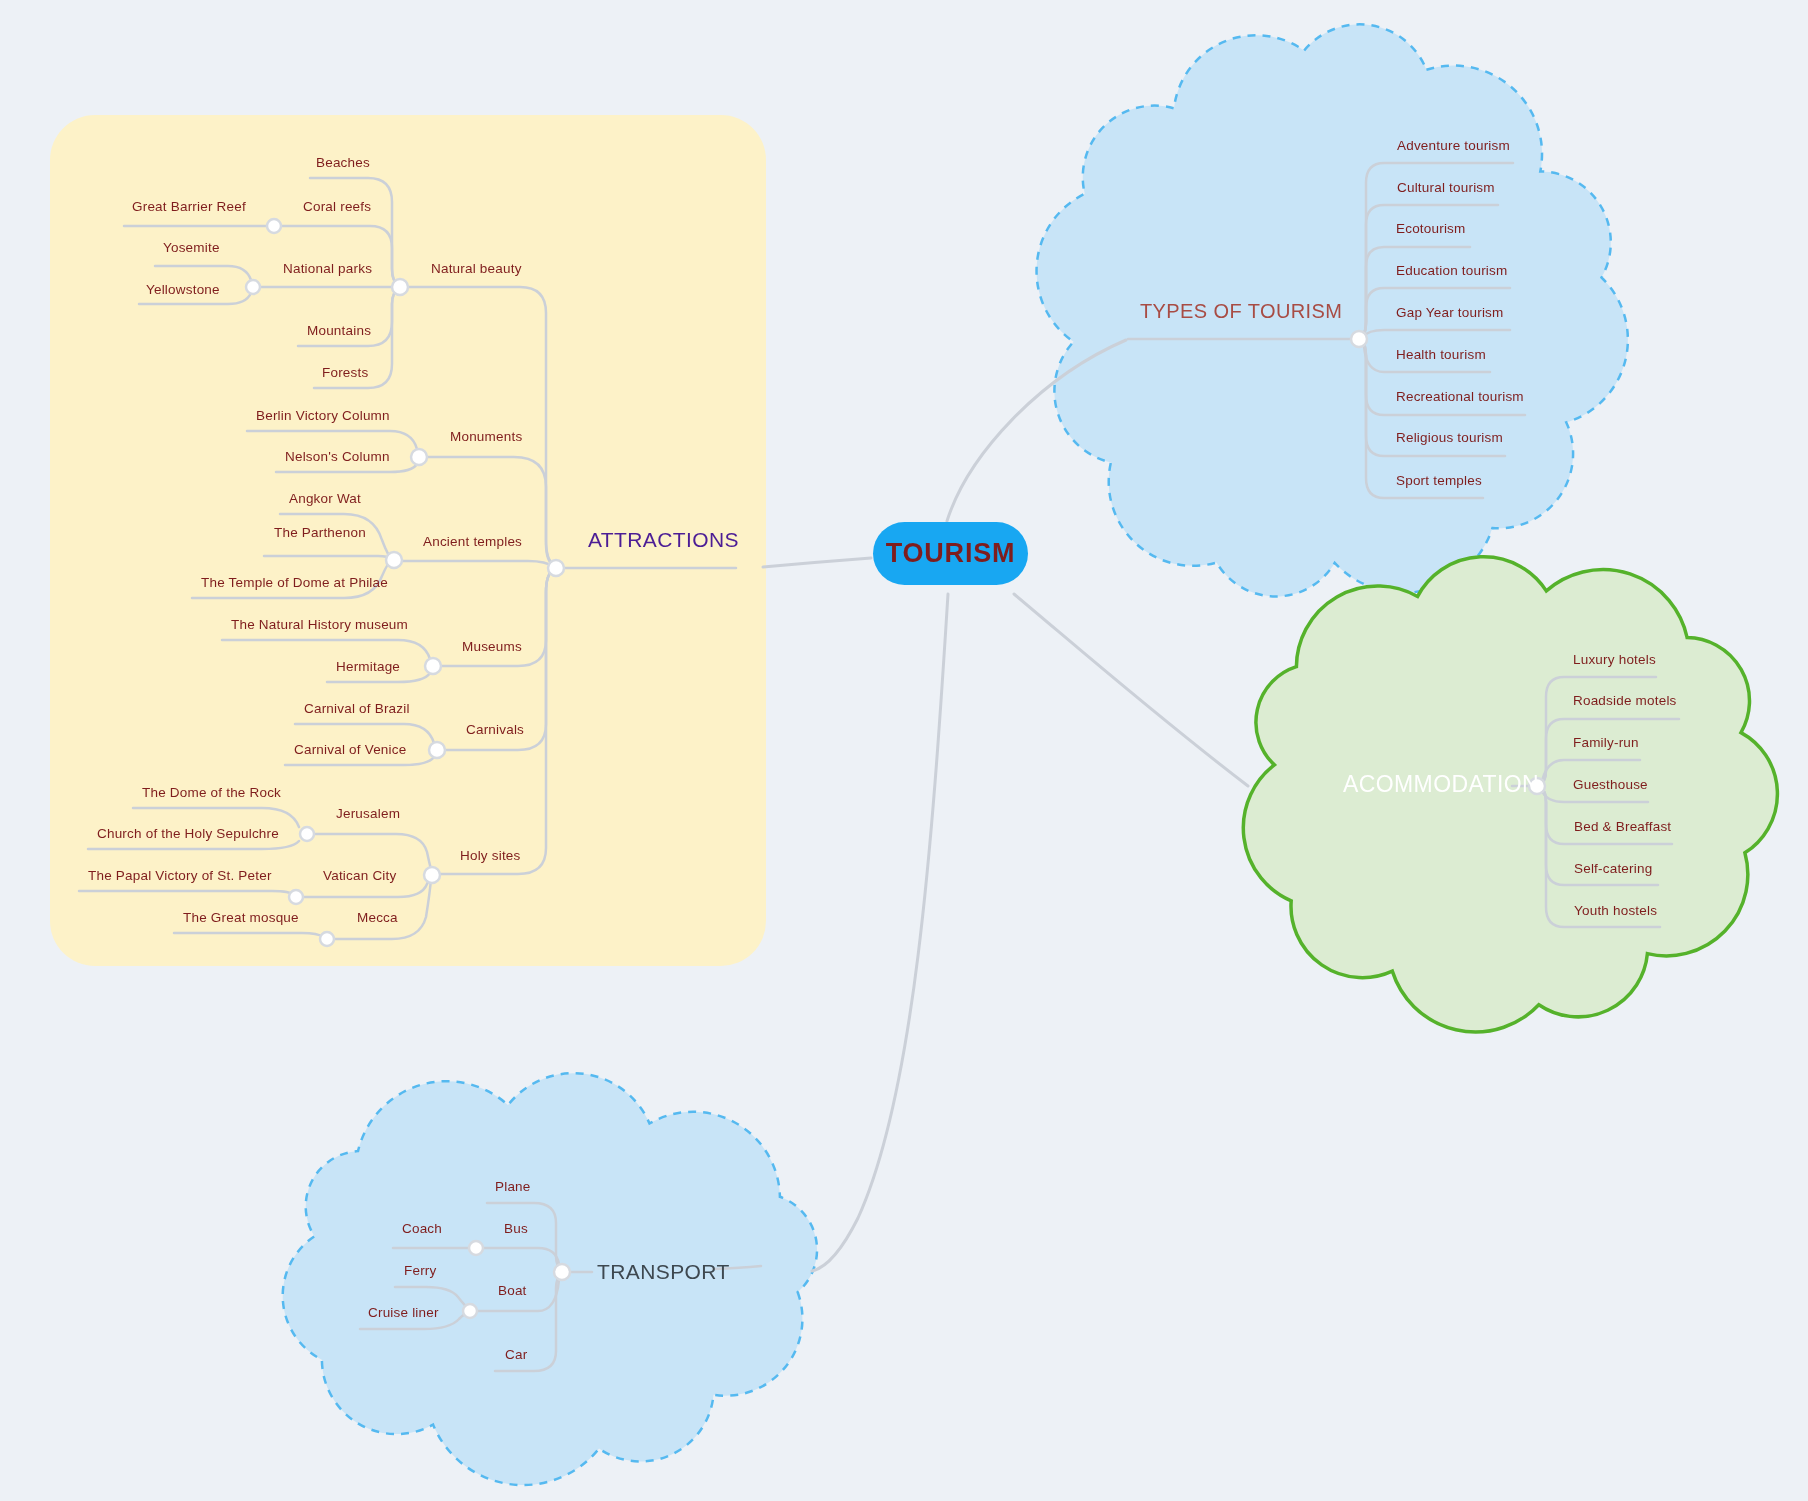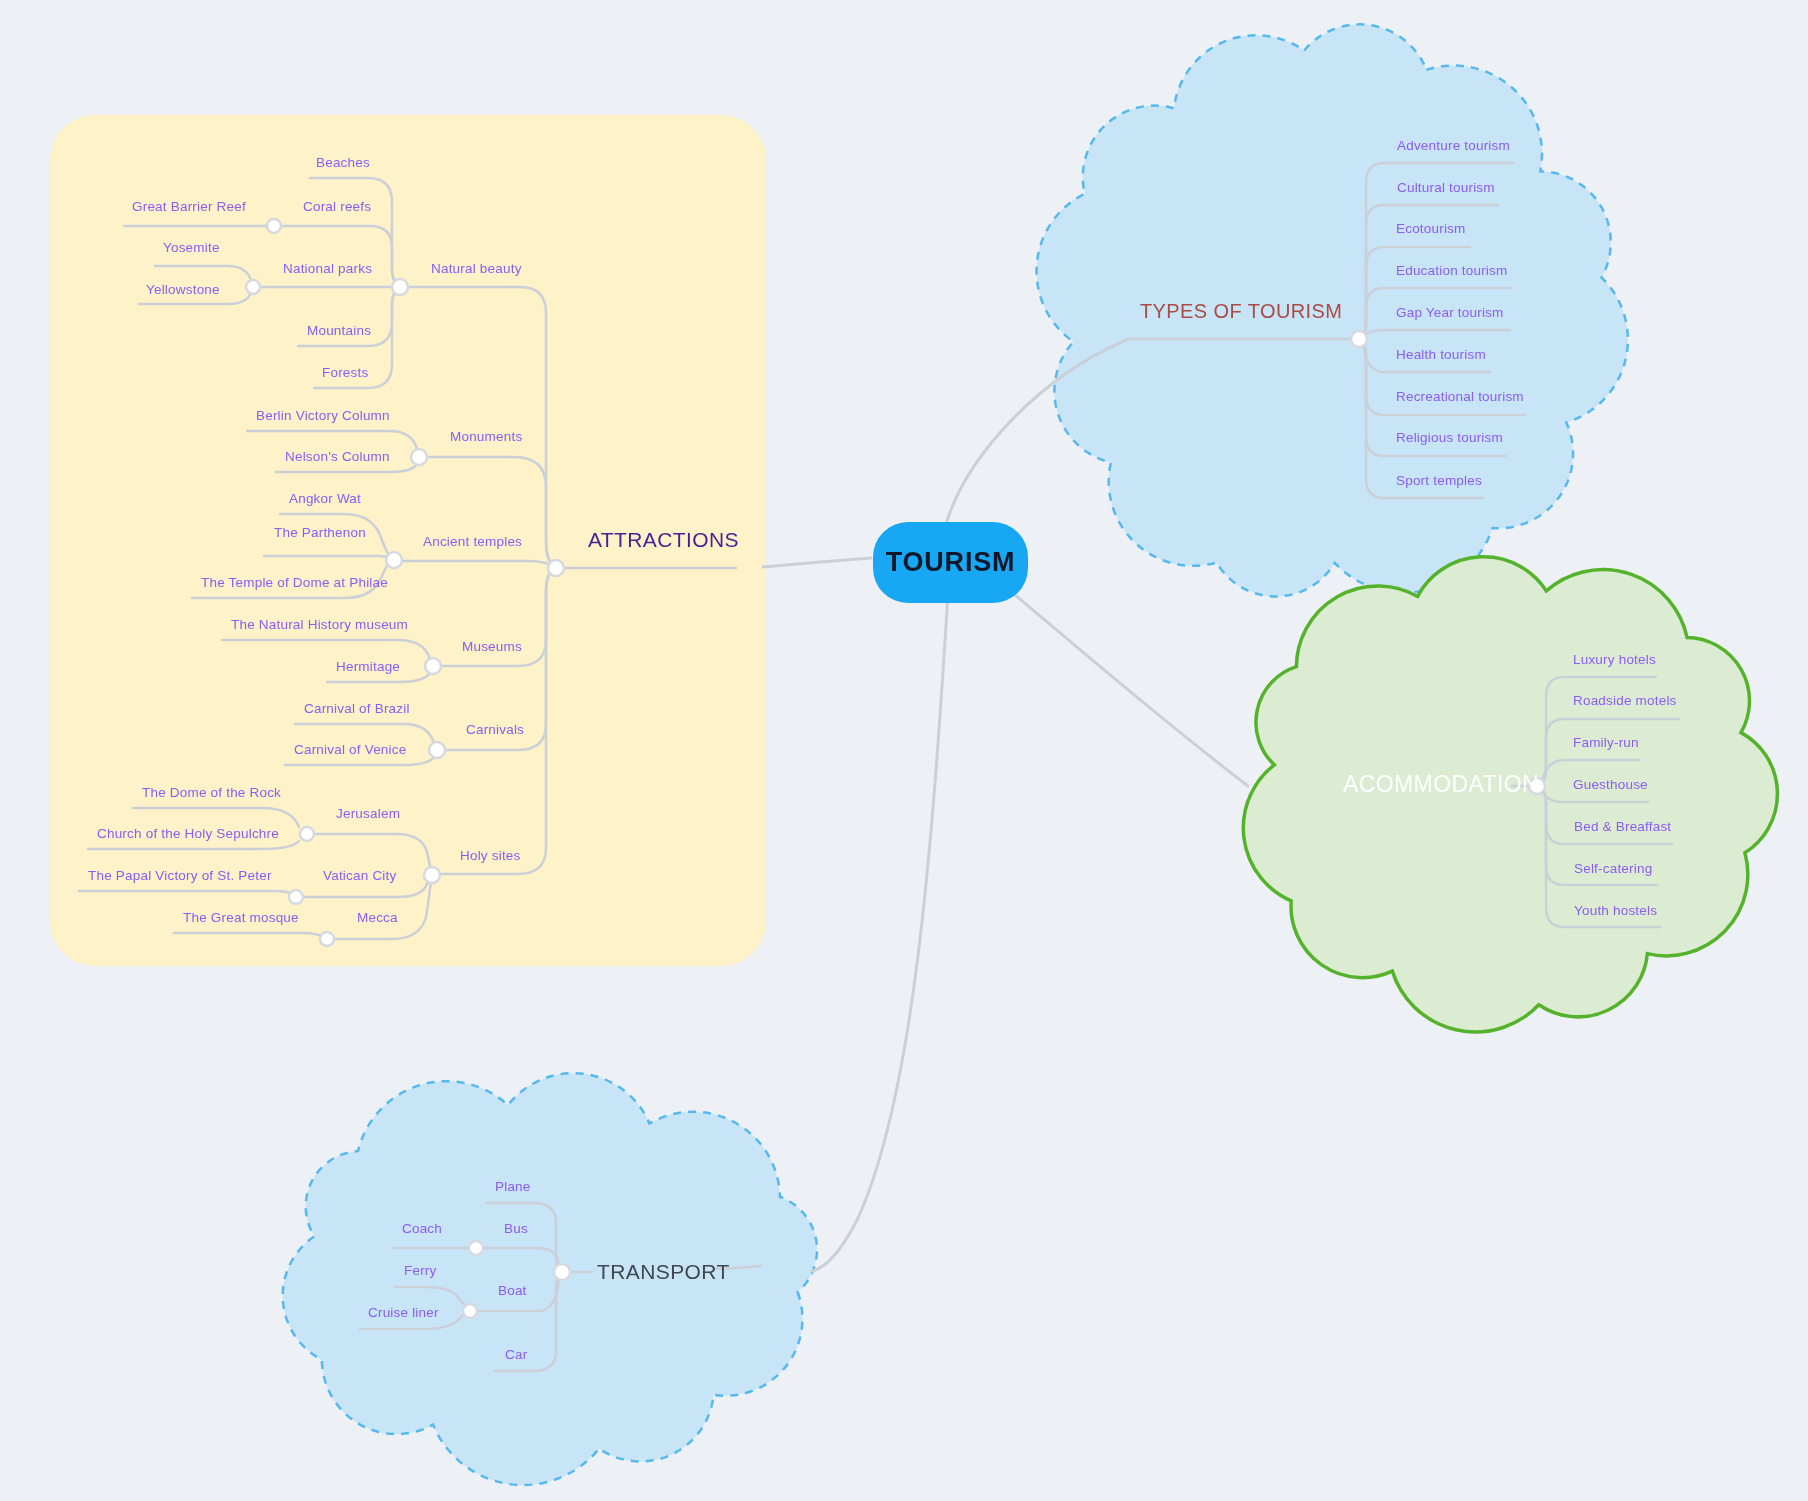--- a/index.html
+++ b/index.html
@@ -5,35 +5,35 @@
   html,body{margin:0;padding:0;}
   body{
     width:1808px;height:1501px;position:relative;overflow:hidden;
     background:#edf1f6;
     font-family:"Liberation Sans", sans-serif;
   }
   #stage{position:absolute;left:0;top:0;width:1808px;height:1501px;}
   svg#edges{position:absolute;left:0;top:0;}
   .lbl{
     position:absolute;transform:translateY(-52%);
-    white-space:nowrap;font-size:13.5px;color:#8b5cf6;letter-spacing:.2px;
+    white-space:nowrap;font-size:13.5px;color:#7f1d1d;letter-spacing:.2px;
   }
   .sec-title{
     position:absolute;transform:translateY(-52%);
     white-space:nowrap;font-weight:normal;letter-spacing:.4px;
   }
   #attractions-title{font-size:21px;color:#4c1d95;}
   #types-title{font-size:20px;color:#a84c44;}
   #acommodation-title{font-size:23px;color:#ffffff;}
   #transport-title{font-size:21px;color:#3e4850;}
   #tourism-node{
-    position:absolute;left:873px;top:522px;width:155px;height:81px;
+    position:absolute;left:873px;top:522px;width:155px;height:63px;
     background:#18a7f2;border-radius:35px;
     display:flex;align-items:center;justify-content:center;
-    color:#0f172a;font-weight:bold;font-size:27px;letter-spacing:.8px;
+    color:#7f1d1d;font-weight:bold;font-size:27px;letter-spacing:.8px;
   }
 </style>
 </head>
 <body>
 
 <div id="stage">
 
 <svg id="edges" width="1808" height="1501" viewBox="0 0 1808 1501">
 
   <path id="cloud-types" fill="#c8e4f7" stroke="#55b9f0" stroke-width="2.5" stroke-dasharray="8 7" d="M 1426.4 69.8 A 88.5 88.5 0 0 1 1540.3 171.4 A 71.0 71.0 0 0 1 1601.5 277.5 A 86.4 86.4 0 0 1 1566.3 422.4 A 74.8 74.8 0 0 1 1492.4 528.1 A 93.7 93.7 0 0 1 1334.7 562.9 A 68.6 68.6 0 0 1 1216.5 562.5 A 84.3 84.3 0 0 1 1110.9 462.5 A 73.3 73.3 0 0 1 1073.5 341.8 A 86.1 86.1 0 0 1 1084.7 193.8 A 71.7 71.7 0 0 1 1174.0 108.3 A 82.6 82.6 0 0 1 1304.1 50.6 A 71.8 71.8 0 0 1 1426.4 69.8 Z"></path>

